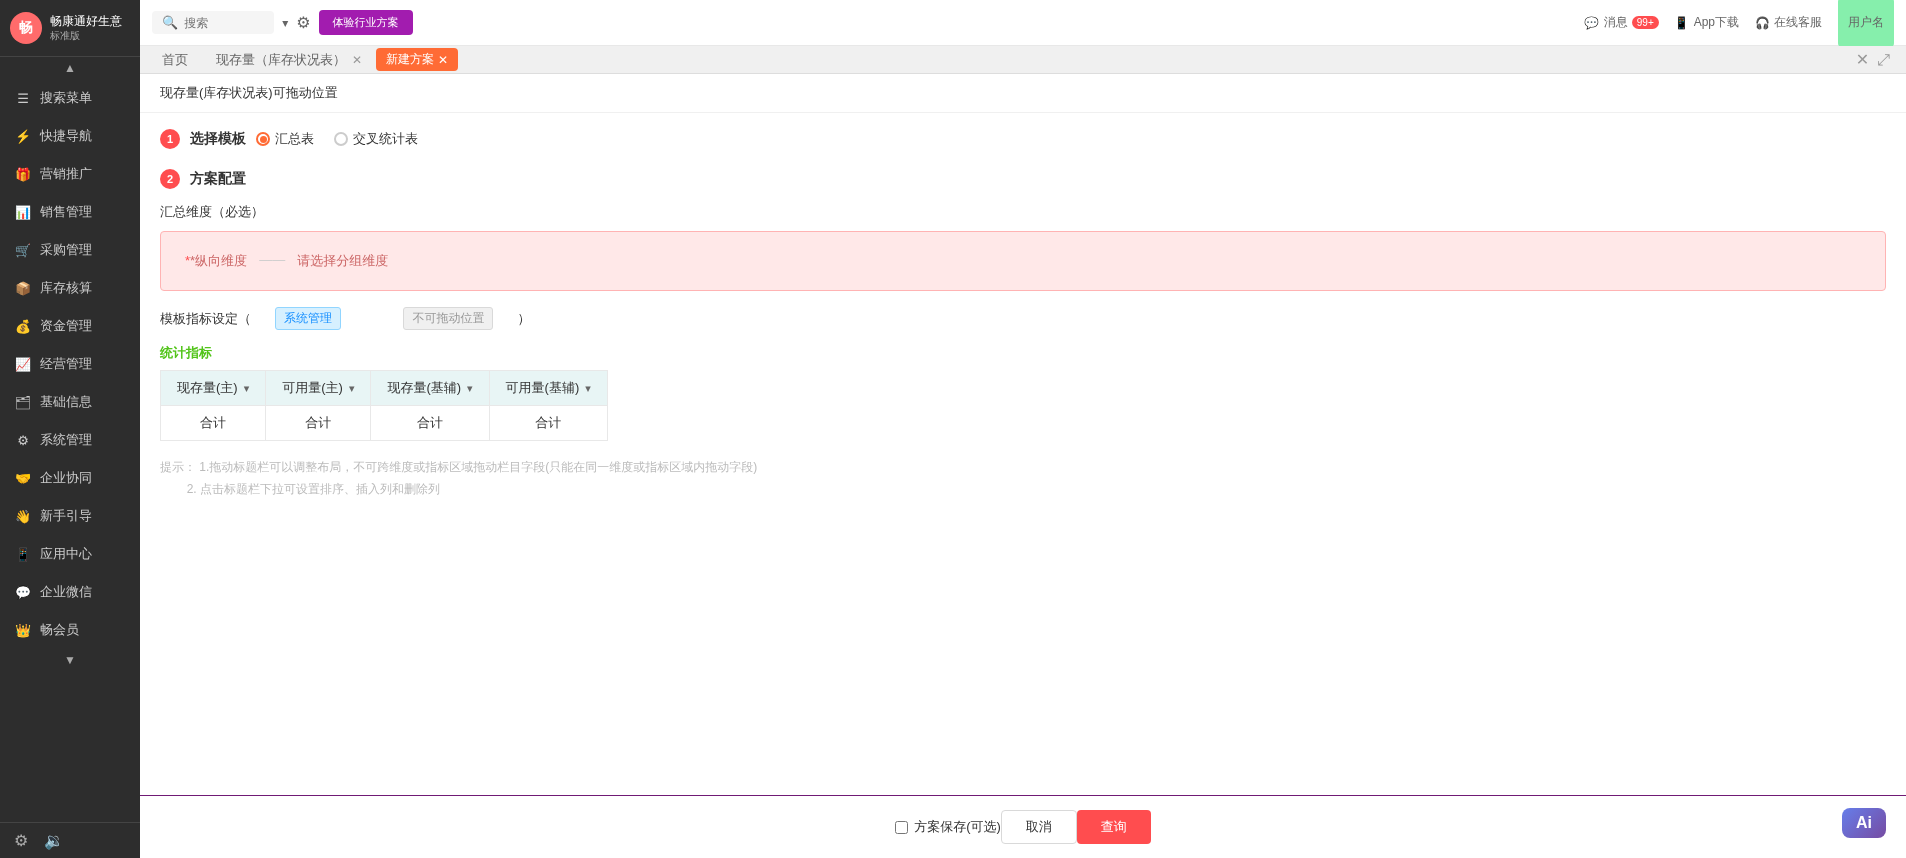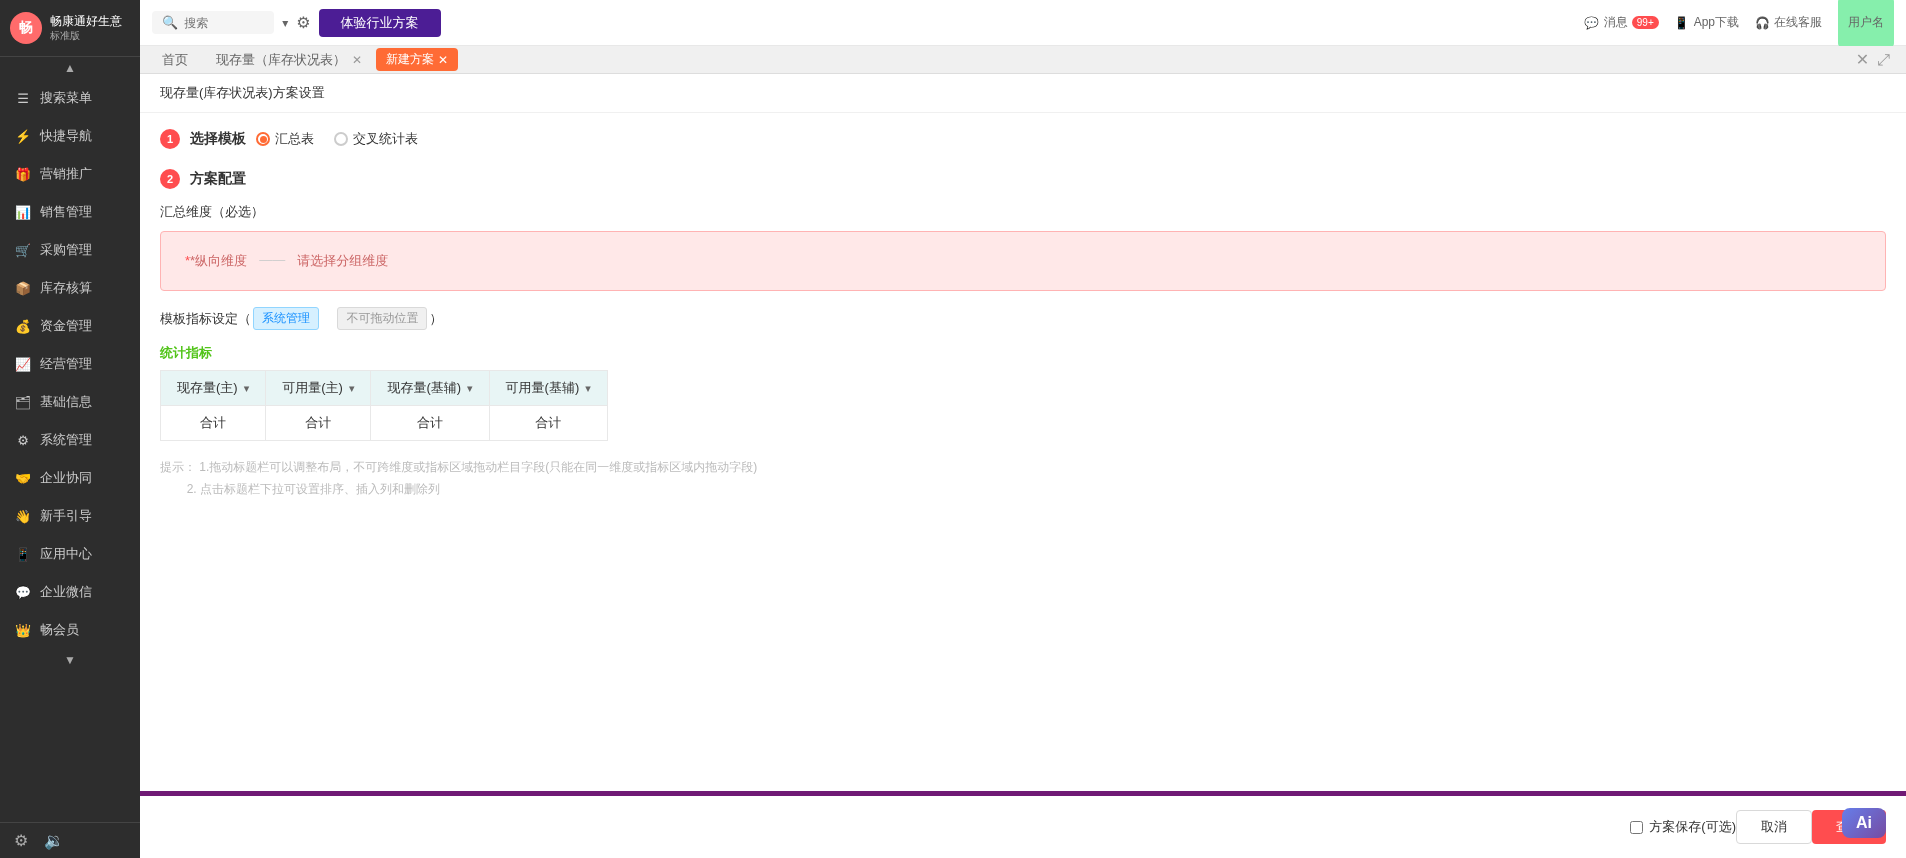--- a/index.html
+++ b/index.html
@@ -66,22 +66,22 @@
     }
     .topbar-search {
       display: flex; align-items: center; gap: 6px;
       background: #f5f5f5; border-radius: 4px; padding: 4px 10px;
       min-width: 120px;
     }
     .topbar-search input { background: none; border: none; outline: none; font-size: 12px; color: #c2410c; width: 80px; }
     .topbar-dropdown { background: none; border: none; cursor: pointer; color: #666; font-size: 12px; }
     .topbar-gear { background: none; border: none; cursor: pointer; color: #666; font-size: 16px; }
     .topbar-trial-btn {
-      background: #4c1d95; color: white; border: none; border-radius: 4px;
-      padding: 5px 22px; cursor: pointer; font-size: 13px;
+      background: #a21caf; color: white; border: none; border-radius: 4px;
+      padding: 5px 14px; cursor: pointer; font-size: 11px;
     }
     .topbar-right { margin-left: auto; display: flex; align-items: center; gap: 16px; }
     .topbar-msg { display: flex; align-items: center; gap: 4px; font-size: 12px; color: #666; cursor: pointer; position: relative; }
     .badge { background: #ff4d4f; color: white; border-radius: 8px; font-size: 10px; padding: 1px 5px; }
     .topbar-app { display: flex; align-items: center; gap: 4px; font-size: 12px; color: #666; cursor: pointer; }
     .topbar-service { display: flex; align-items: center; gap: 4px; font-size: 12px; color: #666; cursor: pointer; }
     .topbar-user { background: #86efac; border-radius: 4px; padding: 16px 10px; font-size: 12px; color: #666; cursor: pointer; }
 
     
     .tabs {
@@ -150,21 +150,21 @@
       display: flex; align-items: flex-start; gap: 12px;
       font-size: 13px; color: #cc0000;
       margin-bottom: 16px;
     }
     .dimension-box .dim-label { color: #cc6666; }
     .dimension-box .dim-dash { color: #ccc; }
     .dimension-box .dim-placeholder { color: #cc6666; }
 
     
     .indicator-settings { margin-bottom: 14px; }
-    .indicator-settings-label { font-size: 13px; color: #333; margin-bottom: 10px; display: flex; align-items: center; gap: 2px; }
+    .indicator-settings-label { font-size: 13px; color: #333; margin-bottom: 10px; display: flex; align-items: center; gap: 24px; }
     .movable-badge {
       background: #d6f0ff; border: 1px solid #91d5ff; border-radius: 3px;
       padding: 2px 8px; font-size: 12px; color: #1890ff;
     }
     .immovable-badge {
       background: #f0f0f0; border: 1px solid #d9d9d9; border-radius: 3px;
       padding: 2px 8px; font-size: 12px; color: #999;
     }
 
     
@@ -181,25 +181,25 @@
     .stats-table td { color: #333; }
     .col-header { display: flex; align-items: center; justify-content: center; gap: 6px; }
     .col-chevron { color: #666; font-size: 11px; }
 
     
     .tips { margin-top: 16px; font-size: 12px; color: #bbb; line-height: 1.8; }
 
     
     .footer {
       background: #fff;
-      border-top: 5px solid #701a75;
+      border-top: 1px solid #701a75;
       padding: 14px 20px;
       display: flex;
       align-items: center;
-      justify-content: flex-end;
+      justify-content: center;
       flex-shrink: 0;
     }
     .save-checkbox { display: flex; align-items: center; gap: 6px; font-size: 13px; color: #333; cursor: pointer; }
     .footer-btns { display: flex; }
     .btn-cancel {
       background: #fff; border: 1px solid #d9d9d9; color: #333;
       border-radius: 4px; padding: 7px 24px; cursor: pointer; font-size: 13px;
     }
     .btn-query {
       background: #ff4d4f; color: white; border: none;
@@ -353,21 +353,21 @@
       <span>✕</span>
     </button>
     <div class="panel-controls">
       <button class="panel-ctrl-btn">✕</button>
       <button class="panel-ctrl-btn">⤢</button>
     </div>
   </div>
 
   <div class="panel">
     <div class="panel-header">
-      <span>现存量(库存状况表)方案设置</span>
+      <span>现存量(库存状况表)可拖动位置</span>
     </div>
 
     <div class="content">
 
       <div class="step-section">
         <div class="step-header">
           <div class="step-badge">1</div>
           <span class="step-title">选择模板</span>
           <div class="radio-group">
             <label class="radio-item">

